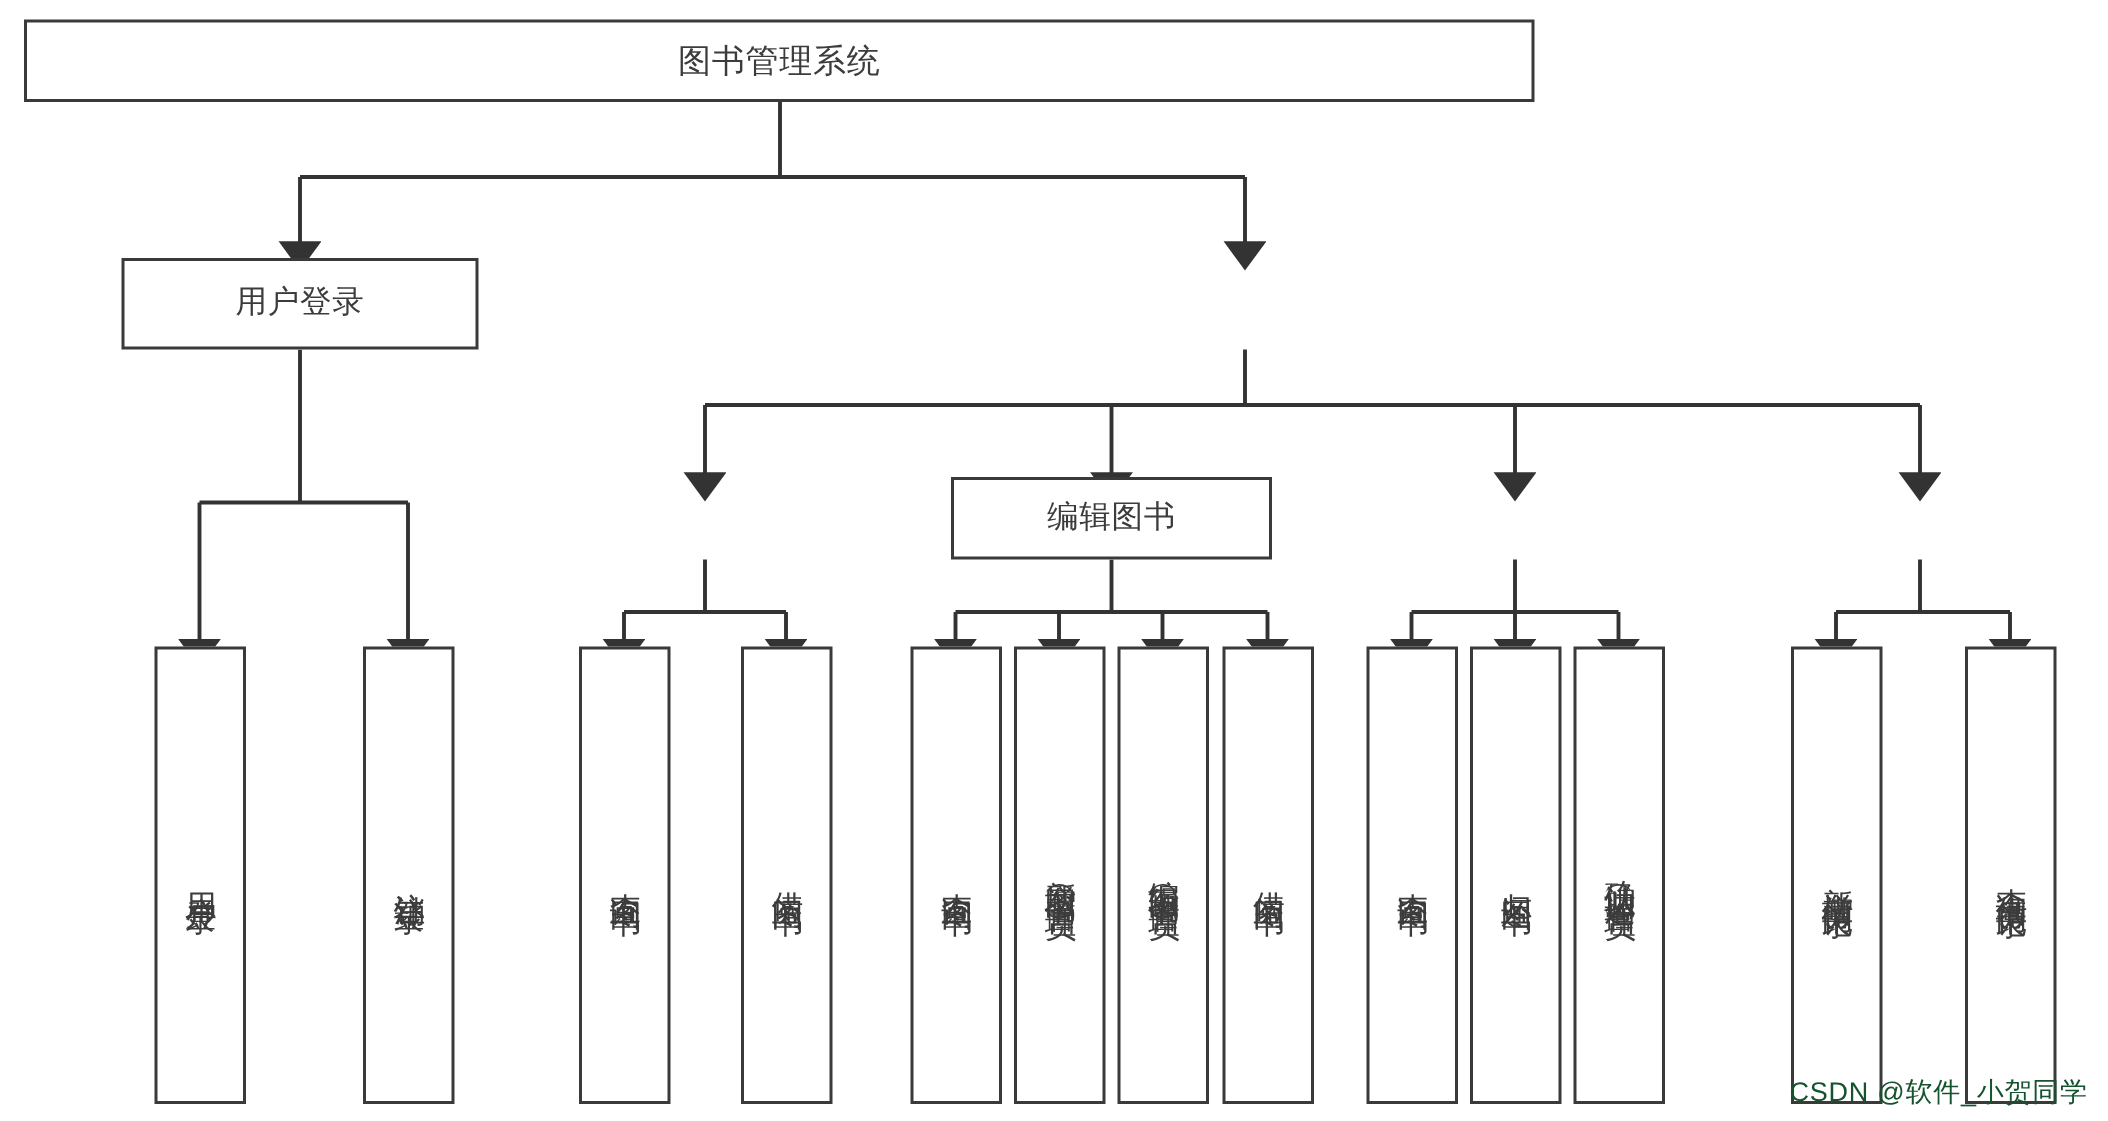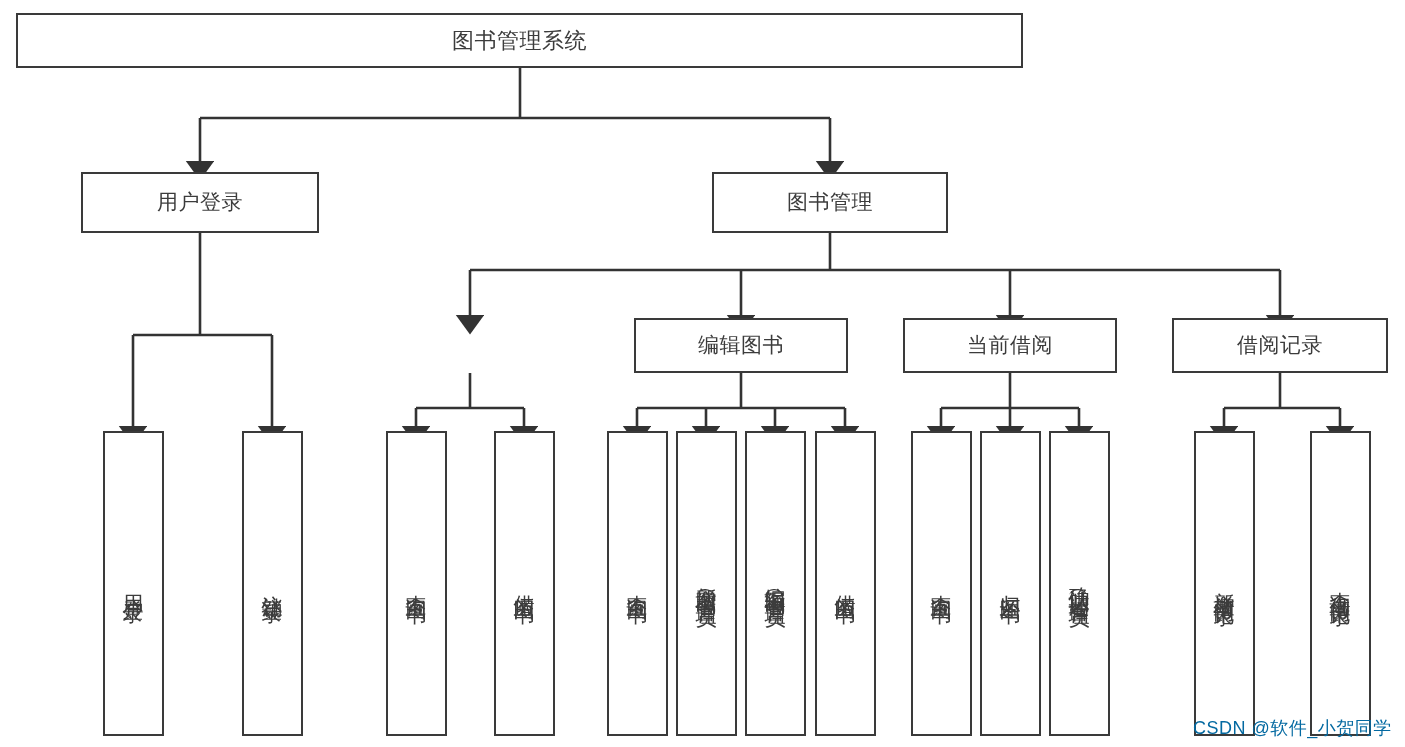--- a/index.html
+++ b/index.html
@@ -48,21 +48,21 @@
     text-orientation: upright;
     letter-spacing: 3px;
     line-height: 1;
     display: block;
   }
   .node.root {
     font-size: 22px;
   }
   .watermark {
     position: absolute;
-    color: #0369a1;
+    color: #14532d;
     font-size: 18px;
     white-space: nowrap;
     letter-spacing: 0.5px;
   }
 </style>
 </head>
 <body>
 
 <div id="canvas">
 
@@ -119,32 +119,23 @@
     </g>
   </svg>
 
   <div class="node horiz root" style="left:16px; top:13px; width:1007px; height:55px;">
     <span>图书管理系统</span>
   </div>
 
   <div class="node horiz" style="left:81px; top:172px; width:238px; height:61px;">
     <span>用户登录</span>
   </div>
-  <div class="node horiz" style="left:712px; top:172px; width:236px; height:61px;">
-    <span>图书管理</span>
-  </div>
 
   <div class="node horiz" style="left:634px; top:318px; width:214px; height:55px;">
     <span>编辑图书</span>
-  </div>
-  <div class="node horiz" style="left:903px; top:318px; width:214px; height:55px;">
-    <span>当前借阅</span>
-  </div>
-  <div class="node horiz" style="left:1172px; top:318px; width:216px; height:55px;">
-    <span>借阅记录</span>
   </div>
 
   <div class="node vert" style="left:103px; top:431px; width:61px; height:305px;">
     <span class="vlabel">用户登录</span>
   </div>
   <div class="node vert" style="left:242px; top:431px; width:61px; height:305px;">
     <span class="vlabel">注销登录</span>
   </div>
 
   <div class="node vert" style="left:386px; top:431px; width:61px; height:305px;">

